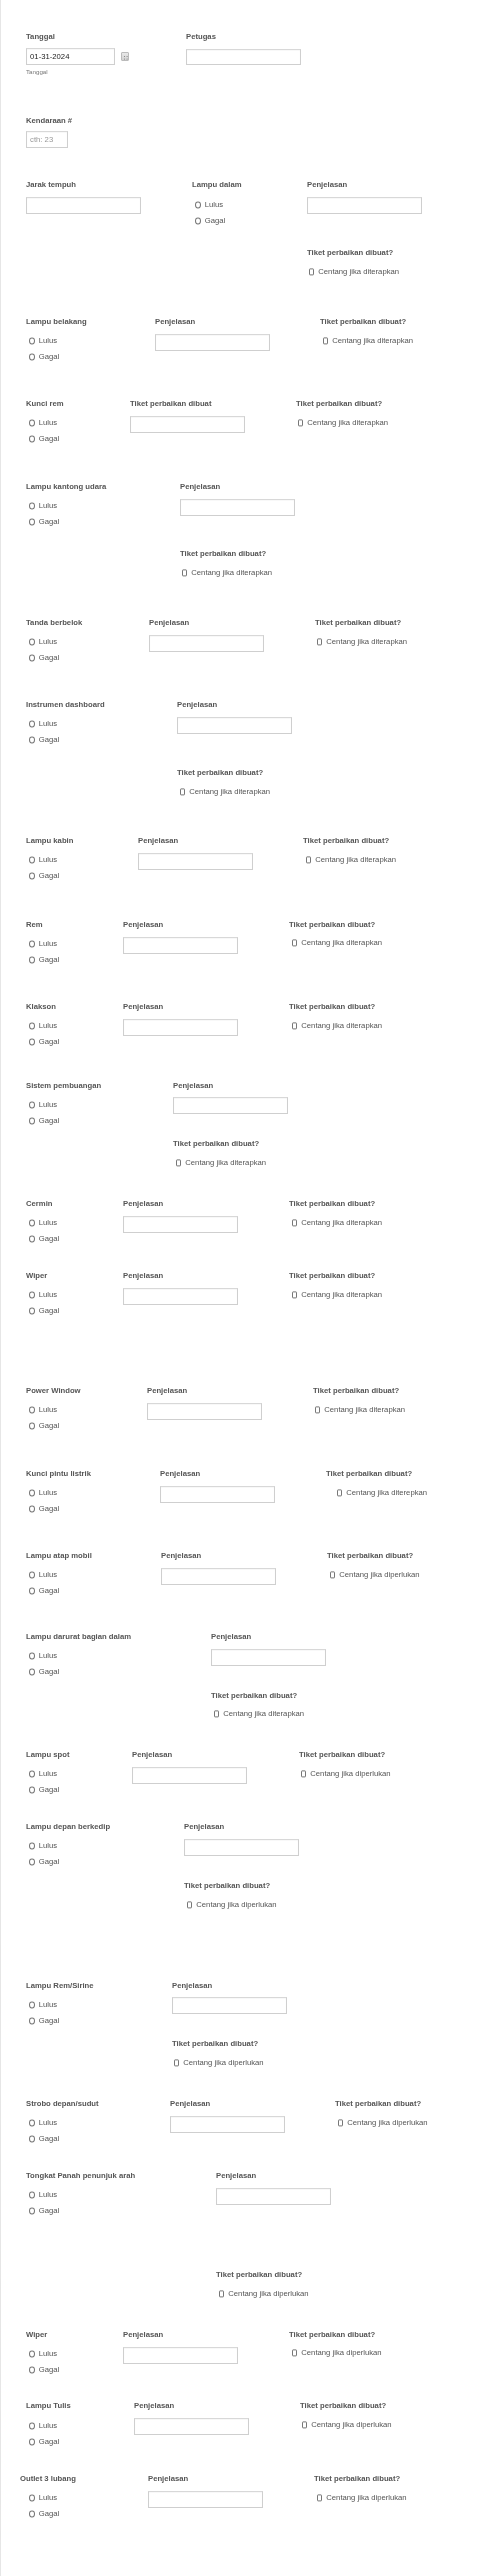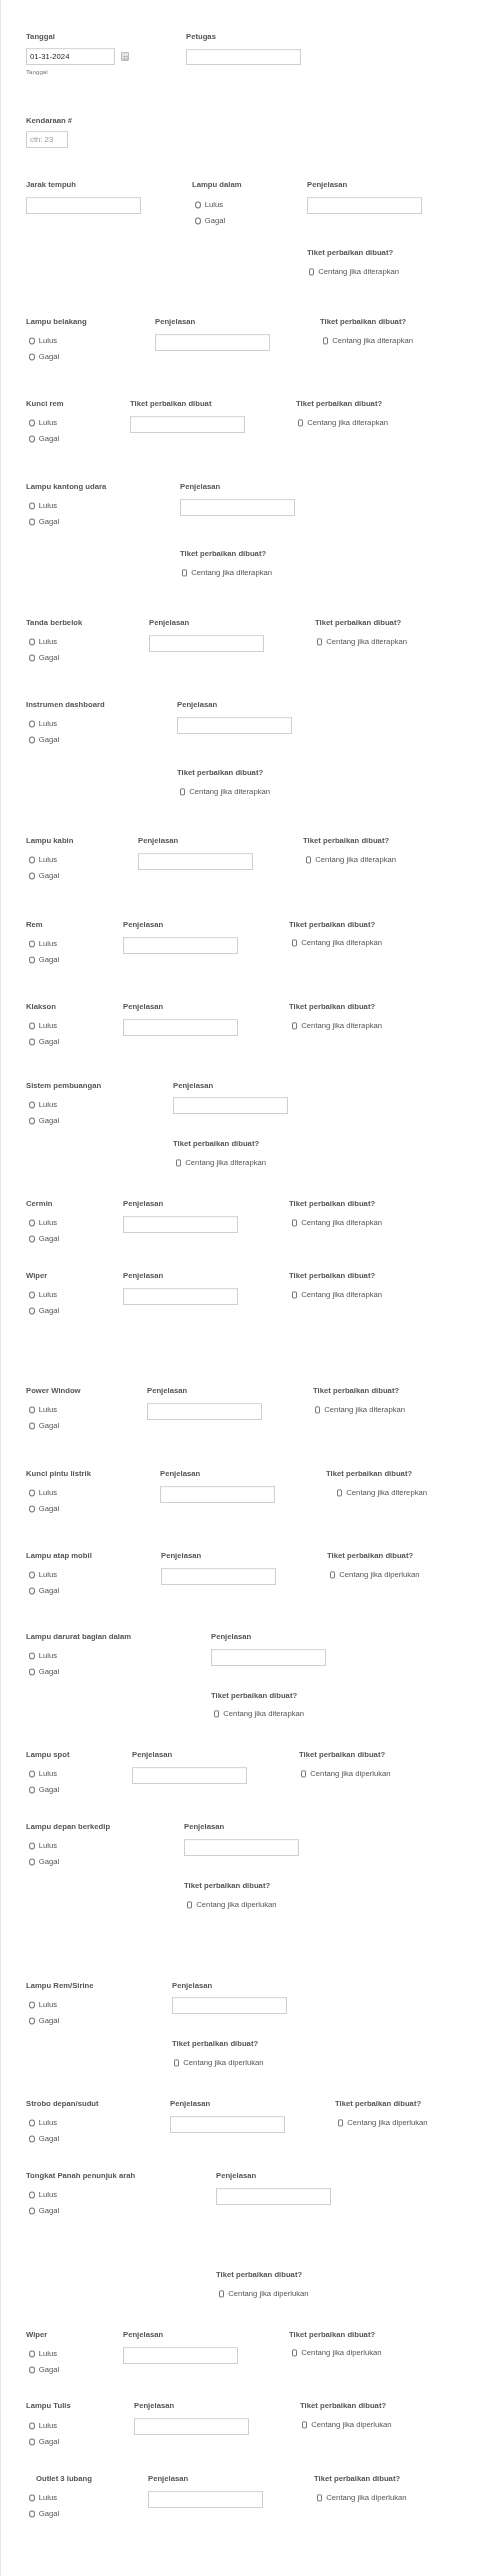--- a/index.html
+++ b/index.html
@@ -424,21 +424,21 @@
       <span class="radio"></span>
       <span>Gagal</span>
     </label>
     <div class="lbl" style="left:134px;top:2406px">Penjelasan</div>
     <input class="txt" type="text" style="left: 134px; top: 2418px; width: 115px;">
     <div class="lbl" style="left:300px;top:2406px">Tiket perbaikan dibuat?</div>
     <label class="opt" style="left:302px;top:2425px">
       <span class="check"></span>
       <span>Centang jika diperlukan</span>
     </label>
-    <div class="lbl" style="left:36px;top:2479px">Outlet 3 lubang</div>
+    <div class="lbl" style="left:20px;top:2479px">Outlet 3 lubang</div>
     <label class="opt" style="left:29px;top:2498px">
       <span class="radio"></span>
       <span>Lulus</span>
     </label>
     <label class="opt" style="left:29px;top:2514px">
       <span class="radio"></span>
       <span>Gagal</span>
     </label>
     <div class="lbl" style="left:148px;top:2479px">Penjelasan</div>
     <input class="txt" type="text" style="left: 148px; top: 2491px; width: 115px;">

